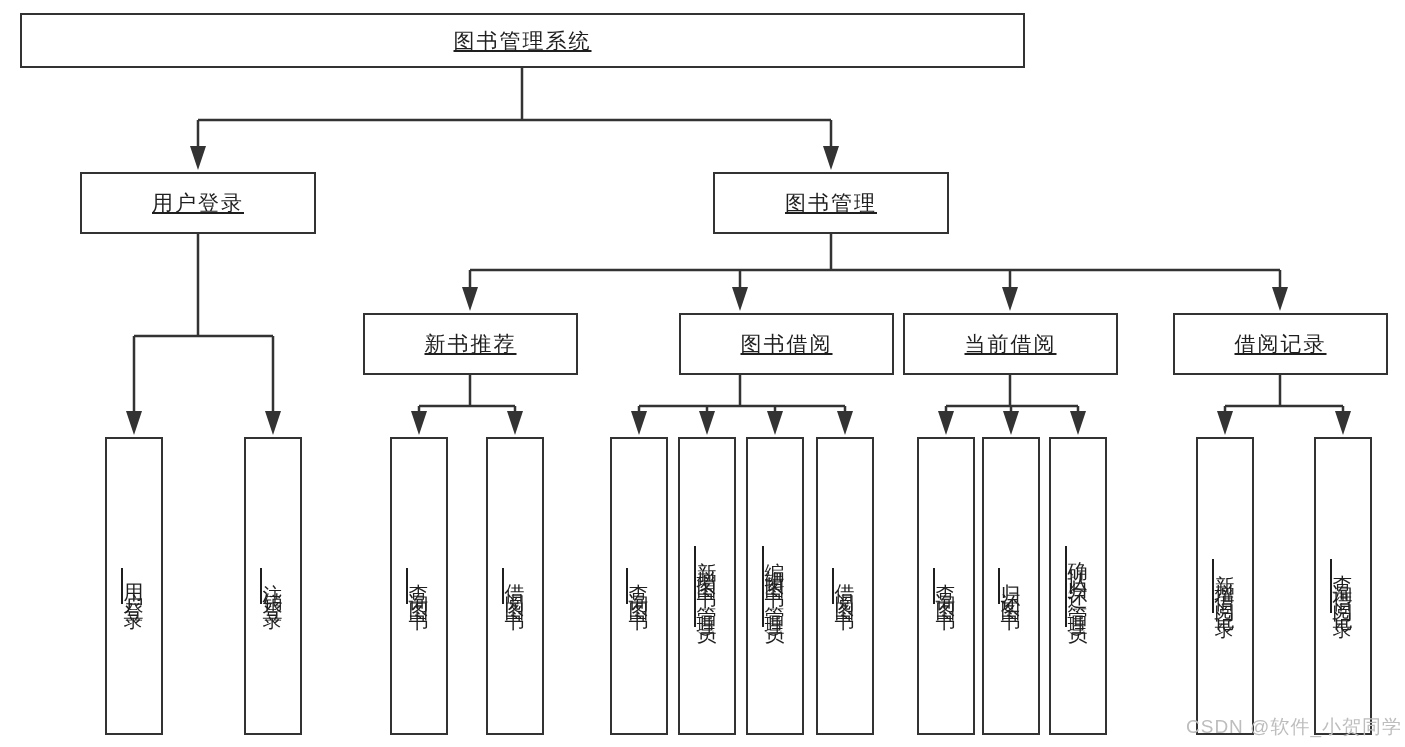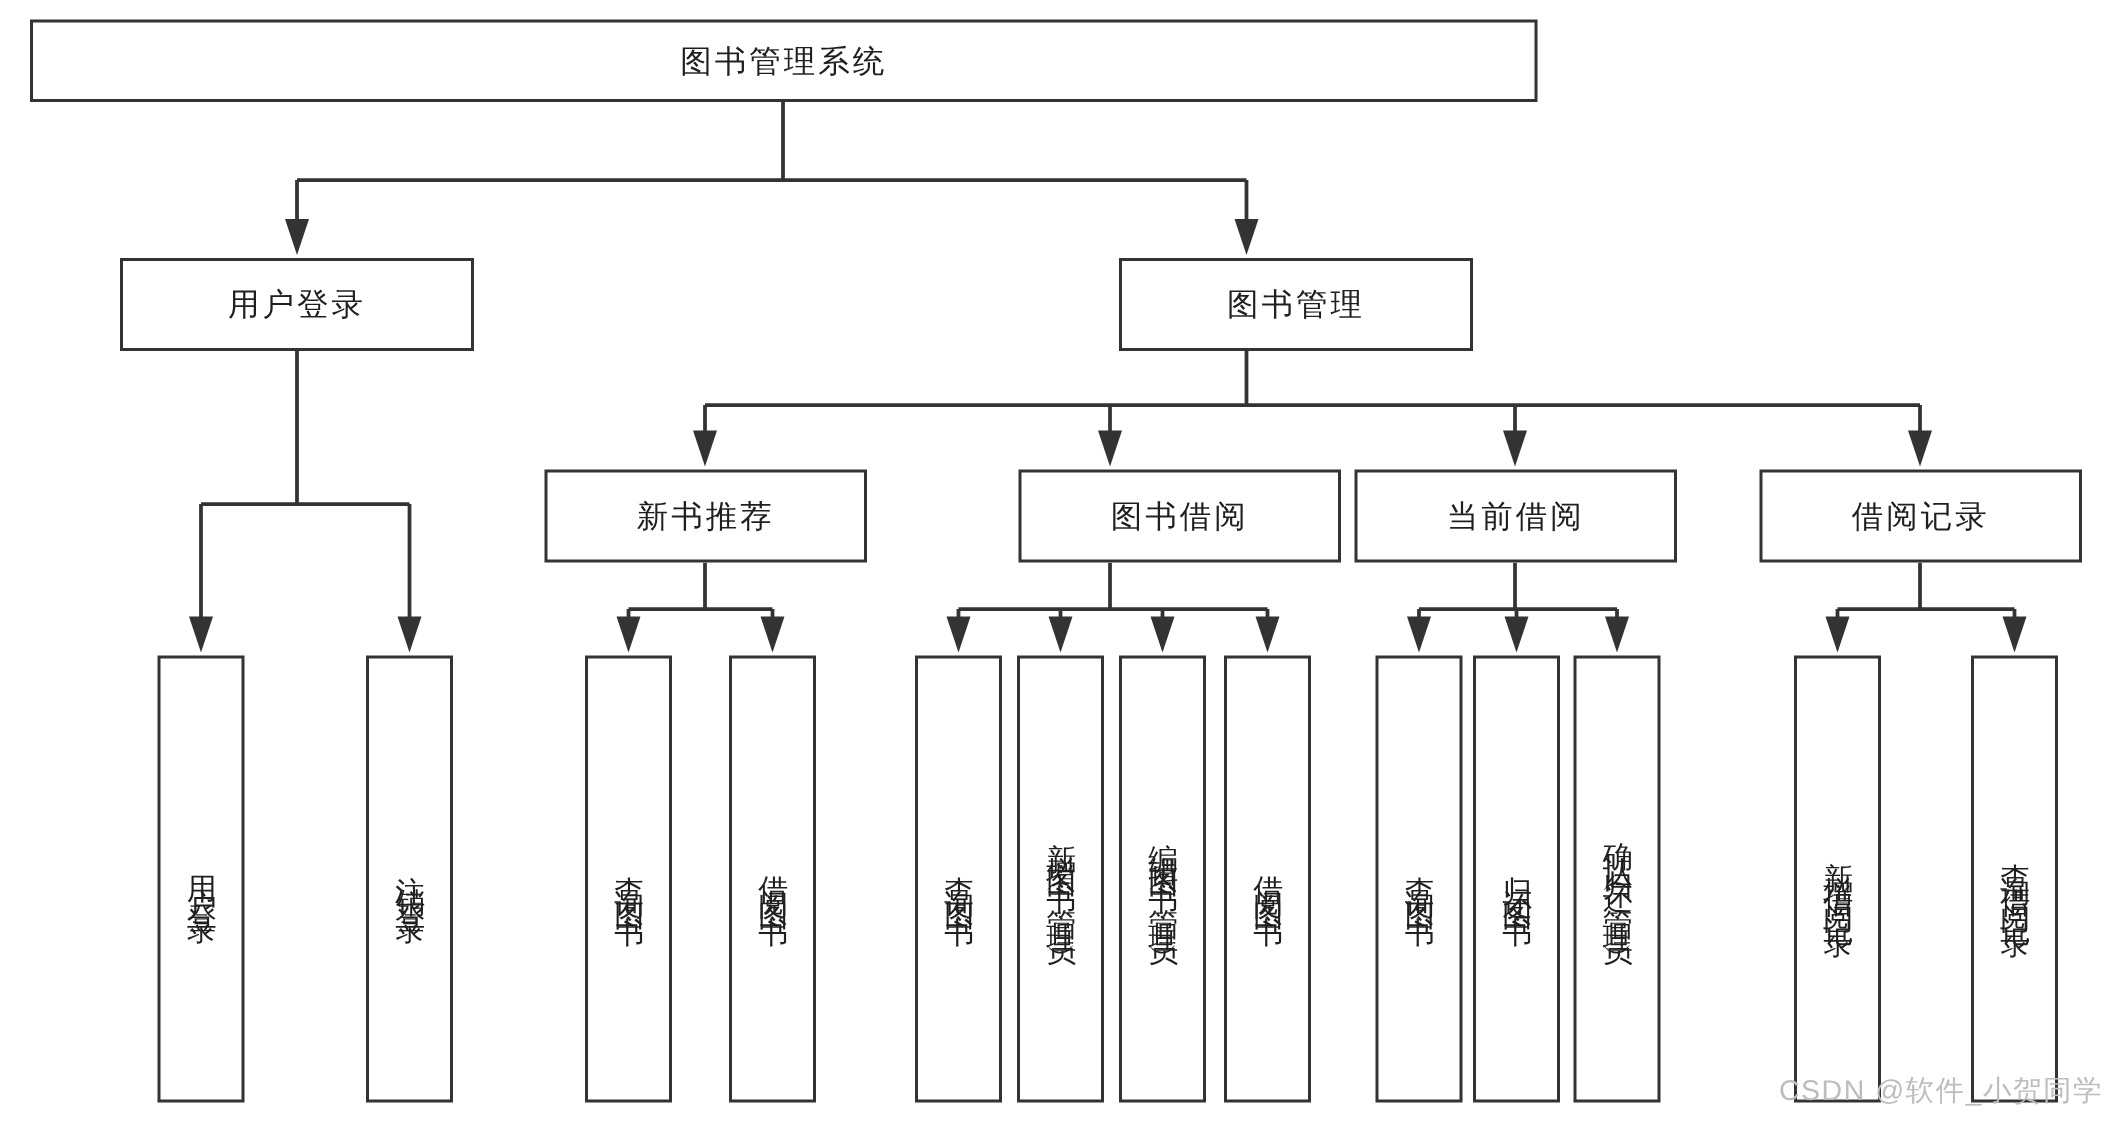--- a/index.html
+++ b/index.html
@@ -27,20 +27,21 @@
     box-sizing: border-box;
     border: 2px solid #333333;
     background: #ffffff;
     display: flex;
     align-items: center;
     justify-content: center;
     color: #1f1f1f;
     font-size: 21px;
     letter-spacing: 2px;
     white-space: nowrap;
+    text-decoration: underline;
   }
   .lvl2 { top: 172px; width: 236px; height: 62px; }
   .lvl3 { top: 313px; width: 215px; height: 62px; }
   .leaf {
     top: 437px;
     width: 58px;
     height: 298px;
   }
   .vtext {
     writing-mode: vertical-rl;
@@ -119,21 +120,21 @@
     </g>
   </svg>
 
   <div class="box root-box">
     <span>图书管理系统</span>
   </div>
 
   <div class="box lvl2" style="left:80px;">
     <span>用户登录</span>
   </div>
-  <div class="box lvl2" style="left:713px;margin-left:33px;">
+  <div class="box lvl2" style="left:713px;">
     <span>图书管理</span>
   </div>
 
   <div class="box lvl3" style="left:363px;text-align:center;">
     <span>新书推荐</span>
   </div>
   <div class="box lvl3" style="left:633px;margin-left:46px;">
     <span>图书借阅</span>
   </div>
   <div class="box lvl3" style="left:903px;">

